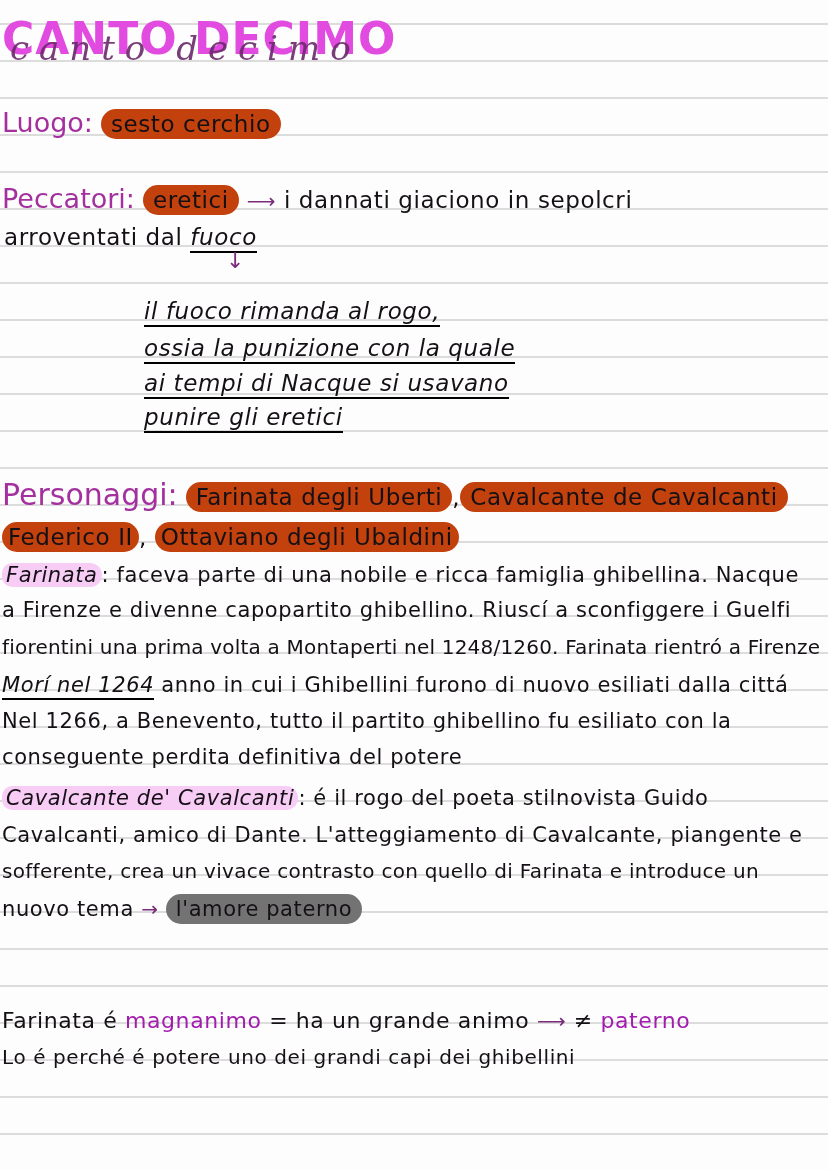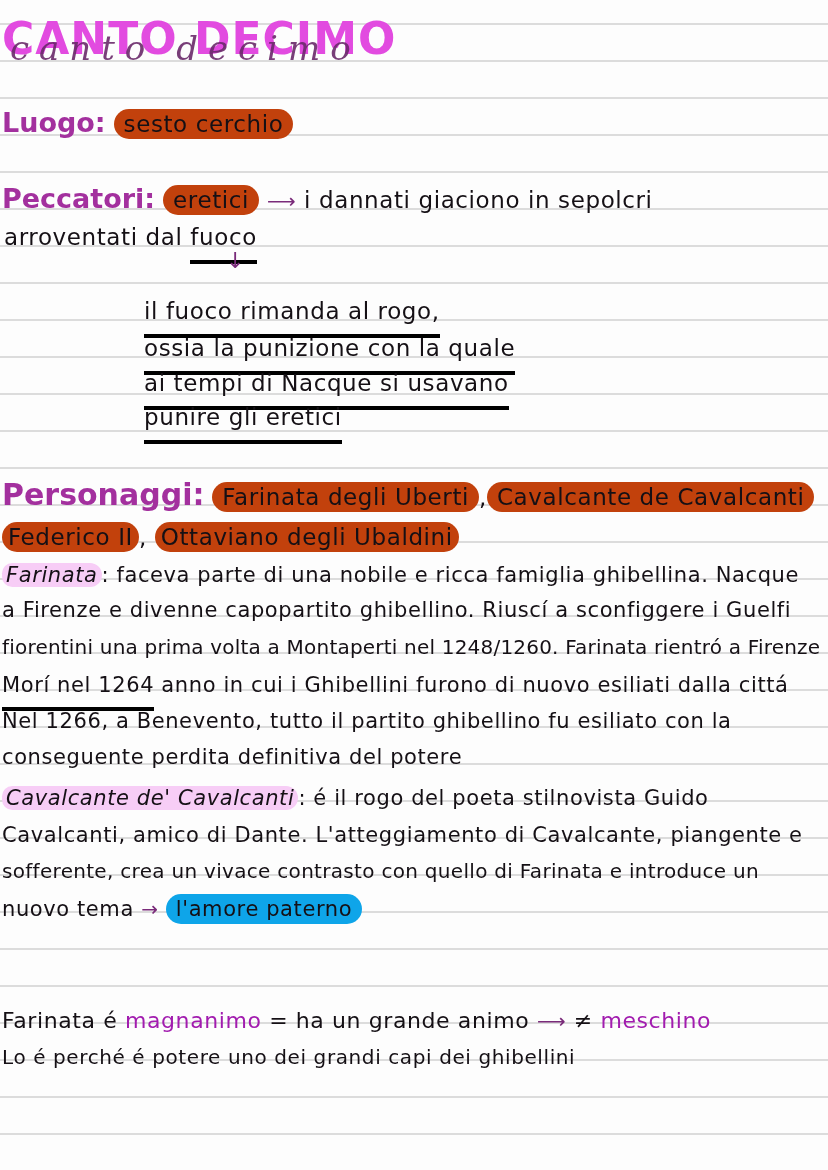--- a/index.html
+++ b/index.html
@@ -24,26 +24,26 @@
       font-family: "DejaVu Sans", sans-serif; font-weight: bold;
       font-size: 44px; color: #e24be0; letter-spacing: 1px; line-height: 50px;
     }
     .title-script {
       position: absolute; left: 10px; top: 28px;
       font-family: "DejaVu Serif", serif; font-style: italic;
       font-size: 34px; color: #6a2a6a; letter-spacing: 10px; line-height: 40px;
       opacity: 0.9;
     }
     .label {
-      color: #a3309e; font-weight: bold; font-size: 27px; letter-spacing: 0;
+      color: #a3309e; font-weight: normal; font-size: 27px; letter-spacing: 0;
     }
     .pill {
       background: #c2410c; border-radius: 16px; padding: 0 10px; display: inline-block; line-height: 30px;
     }
-    .ul { border-bottom: 4px solid #000000; padding-bottom: 10px; }
+    .ul { border-bottom: 2px solid #000000; padding-bottom: 1px; font-style: italic; }
     .hl-name { background: #f7cdf6; border-radius: 12px 14px 14px 12px; padding: 0 4px; font-style: italic; margin-top: 28px; }
     .pink { color: #a21caf; }
     .arrow { color: #7a2b7a; font-size: 20px; }
     .down-arrow { position: absolute; left: 226px; top: 246px; color: #7a2b7a; font-size: 22px; line-height: 30px; }
   </style>
 </head>
 <body>
 
 <div class="ruled"></div>
 
@@ -91,19 +91,19 @@
 <div class="line" style="top:706px; left:2px; font-size:21px;"><span>Nel 1266, a Benevento, tutto il partito ghibellino fu esiliato con la</span></div>
 <div class="line" style="top:742px; left:2px; font-size:21px;"><span>conseguente perdita definitiva del potere</span></div>
 
 <div class="line" style="top:783px; left:2px; font-size:21px;">
   <span class="hl-name">Cavalcante de' Cavalcanti</span><span>:</span><span> é il rogo del poeta stilnovista Guido</span>
 </div>
 <div class="line" style="top:820px; left:2px; font-size:21px;"><span>Cavalcanti, amico di Dante. L'atteggiamento di Cavalcante, piangente e</span></div>
 <div class="line" style="top:856px; left:2px; font-size:20px; letter-spacing:0.3px;"><span>sofferente, crea un vivace contrasto con quello di Farinata e introduce un</span></div>
 <div class="line" style="top:894px; left:2px; font-size:21px;">
   <span>nuovo tema </span><span class="arrow">→</span>
-  <span class="pill" style="background:#0ea5e9;">l'amore paterno</span>
+  <span class="pill" style="background:#737373;">l'amore paterno</span>
 </div>
 
 <div class="line" style="top:1006px; left:2px; font-size:22px;">
-  <span>Farinata é </span><span class="pink">magnanimo</span><span> = ha un grande animo </span><span class="arrow">⟶</span><span> ≠ </span><span class="pink">meschino</span>
+  <span>Farinata é </span><span class="pink">magnanimo</span><span> = ha un grande animo </span><span class="arrow">⟶</span><span> ≠ </span><span class="pink">paterno</span>
 </div>
 <div class="line" style="top:1042px; left:2px; font-size:20px;"><span>Lo é perché é potere uno dei grandi capi dei ghibellini</span></div>
 
 </body></html>

